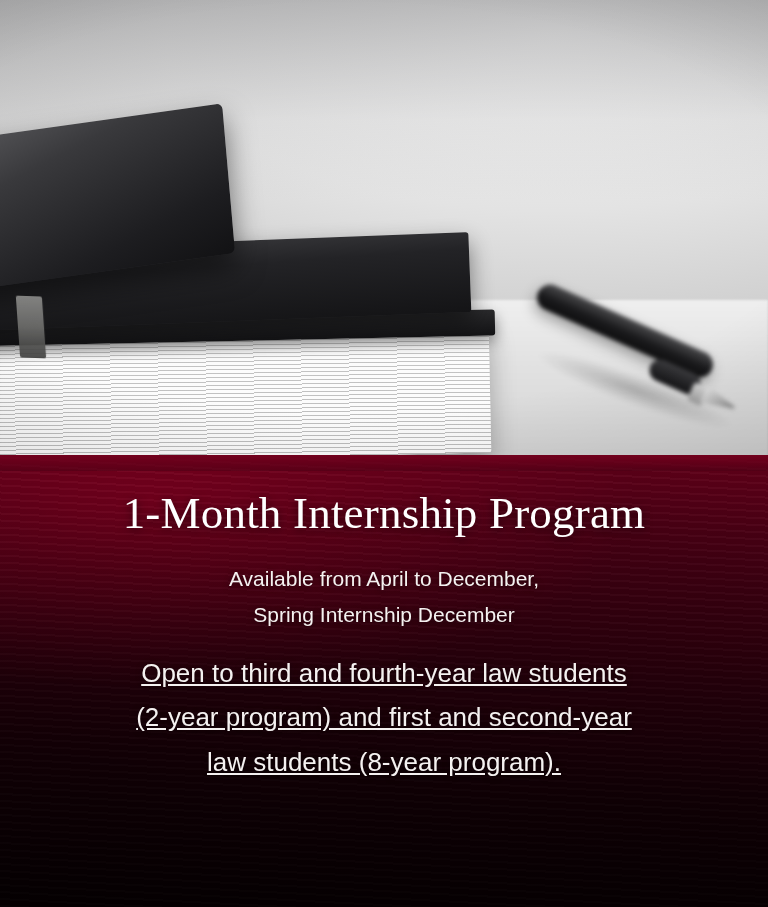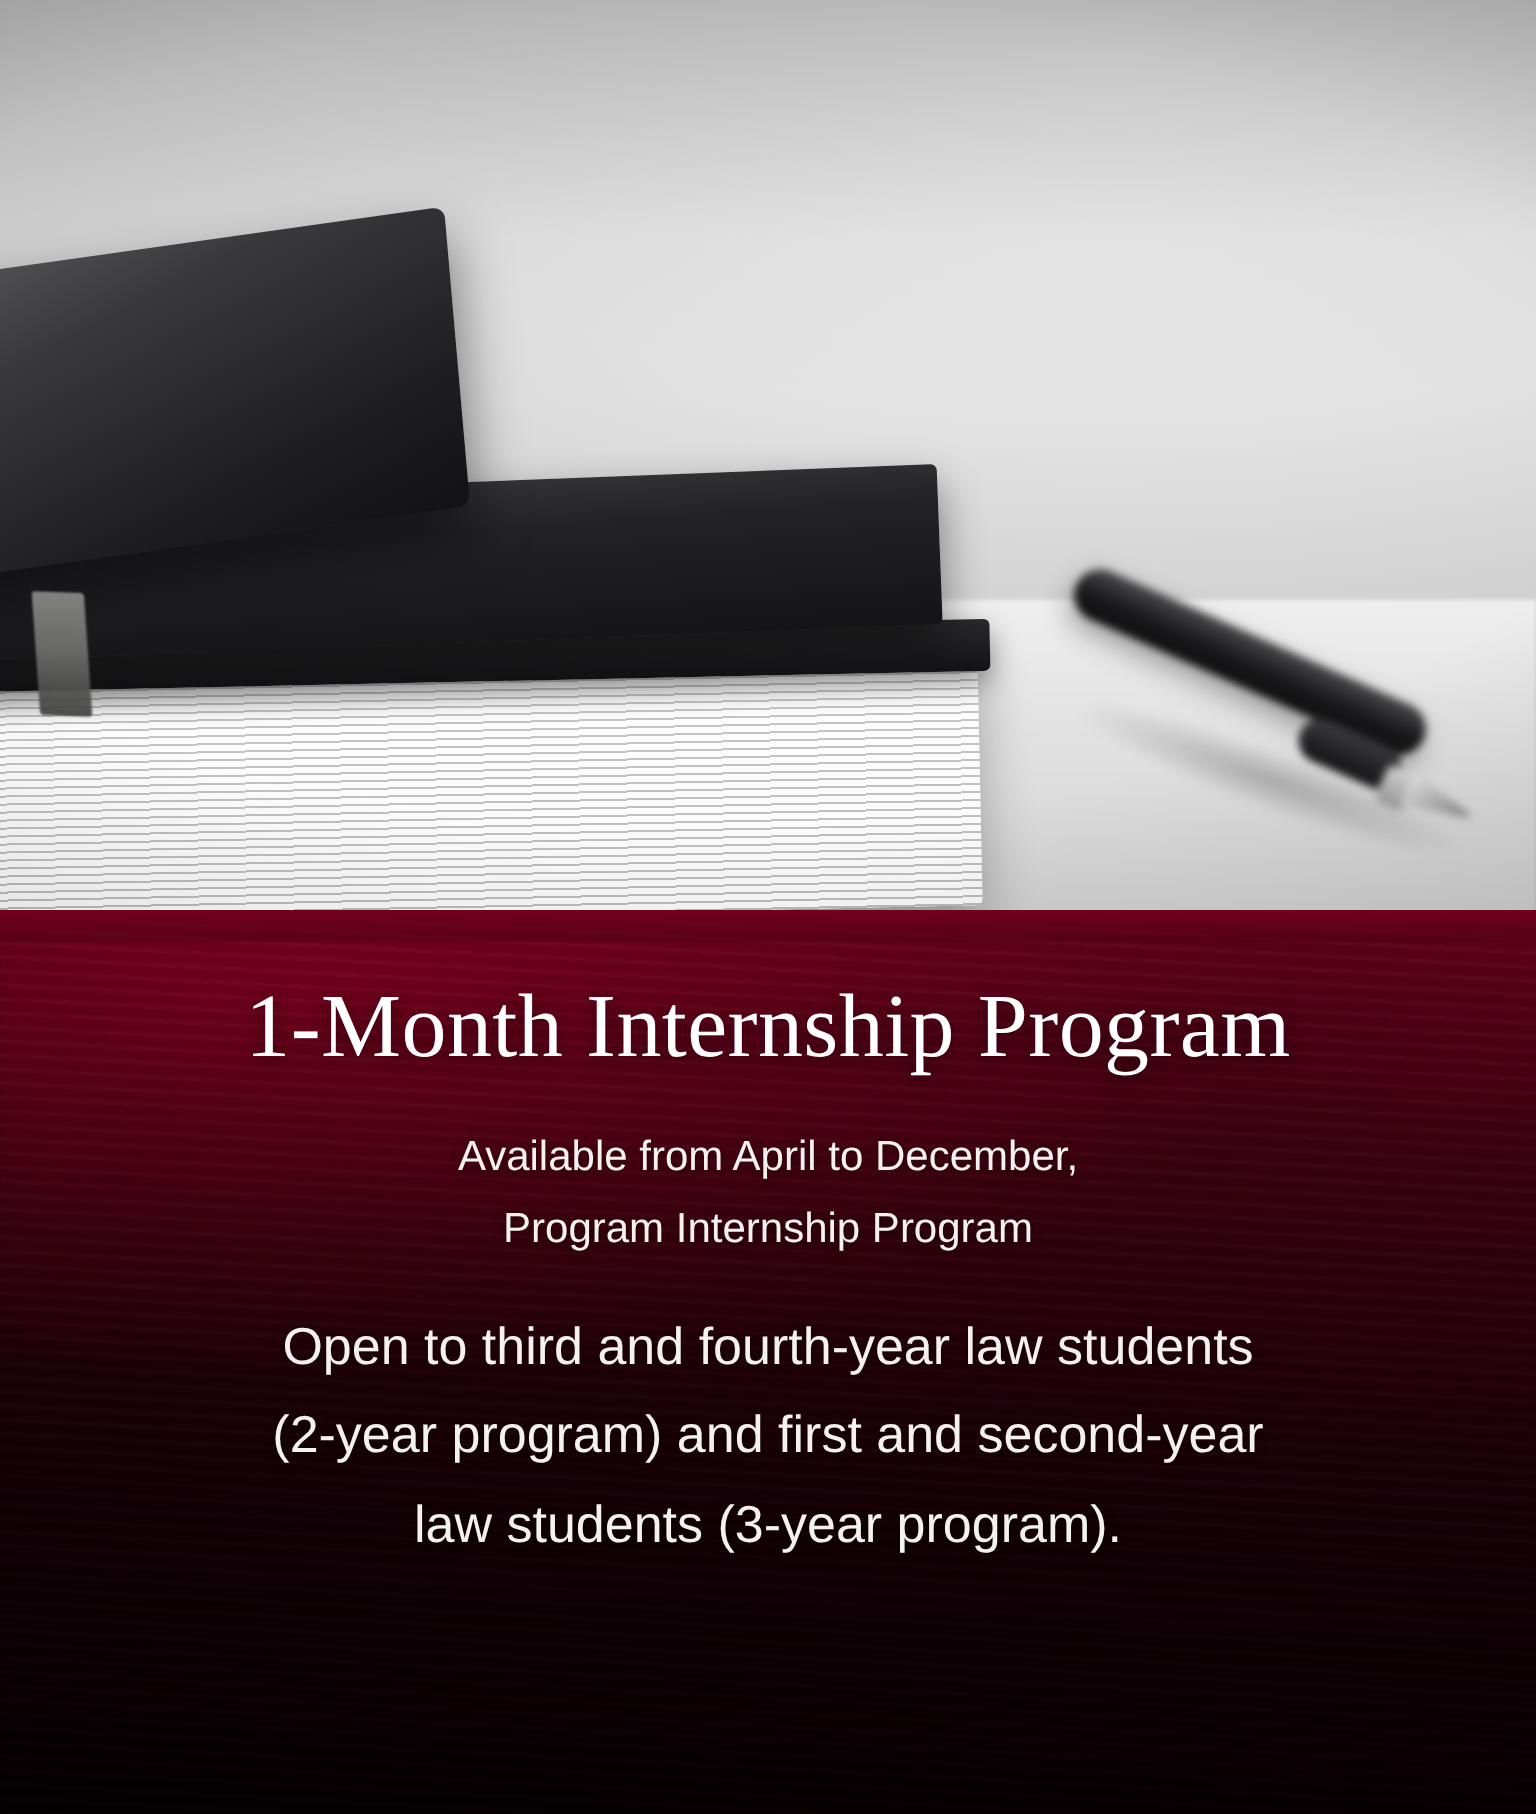--- a/index.html
+++ b/index.html
@@ -266,21 +266,21 @@
   }
   .sub-block .line { display: block; }
   .gap { height: 18px; }
   .detail-block {
     font-size: 26px;
     line-height: 1.72;
     font-weight: 400;
     color: #f4f1f0;
     text-shadow: 0 1px 6px rgba(0,0,0,0.5);
   }
-  .detail-block .line { display: block; }
+  .detail-block .line { display: block; text-decoration: underline; }
 </style>
 </head>
 <body>
 
 <div class="poster">
 
   <div class="photo">
     <div class="backdrop"></div>
     <div class="backdrop-shadow"></div>
     <div class="desk"></div>
@@ -310,26 +310,26 @@
     <div class="banner-photo"></div>
     <div class="banner-texture"></div>
     <div class="banner-edge"></div>
     <div class="banner-darken"></div>
 
     <div class="banner-content">
       <h1 class="headline">1-Month Internship Program</h1>
 
       <div class="sub-block">
         <span class="line">Available from April to December,</span>
-        <span class="line">Program Internship Program</span>
+        <span class="line">Spring Internship December</span>
       </div>
 
       <div class="gap"></div>
 
       <div class="detail-block">
         <span class="line">Open to third and fourth-year law students</span>
         <span class="line">(2-year program) and first and second-year</span>
-        <span class="line">law students (3-year program).</span>
+        <span class="line">law students (8-year program).</span>
       </div>
     </div>
   </div>
 
 </div>
 
 </body></html>

